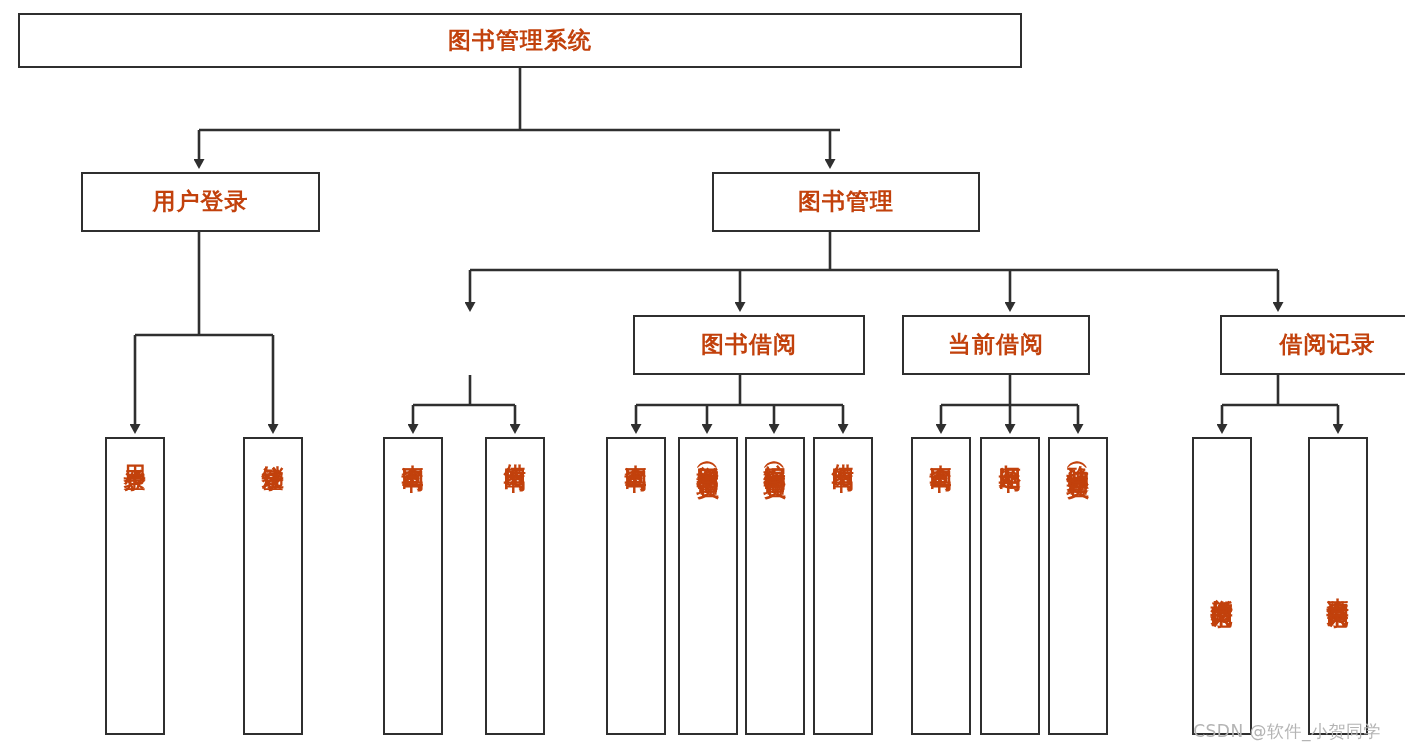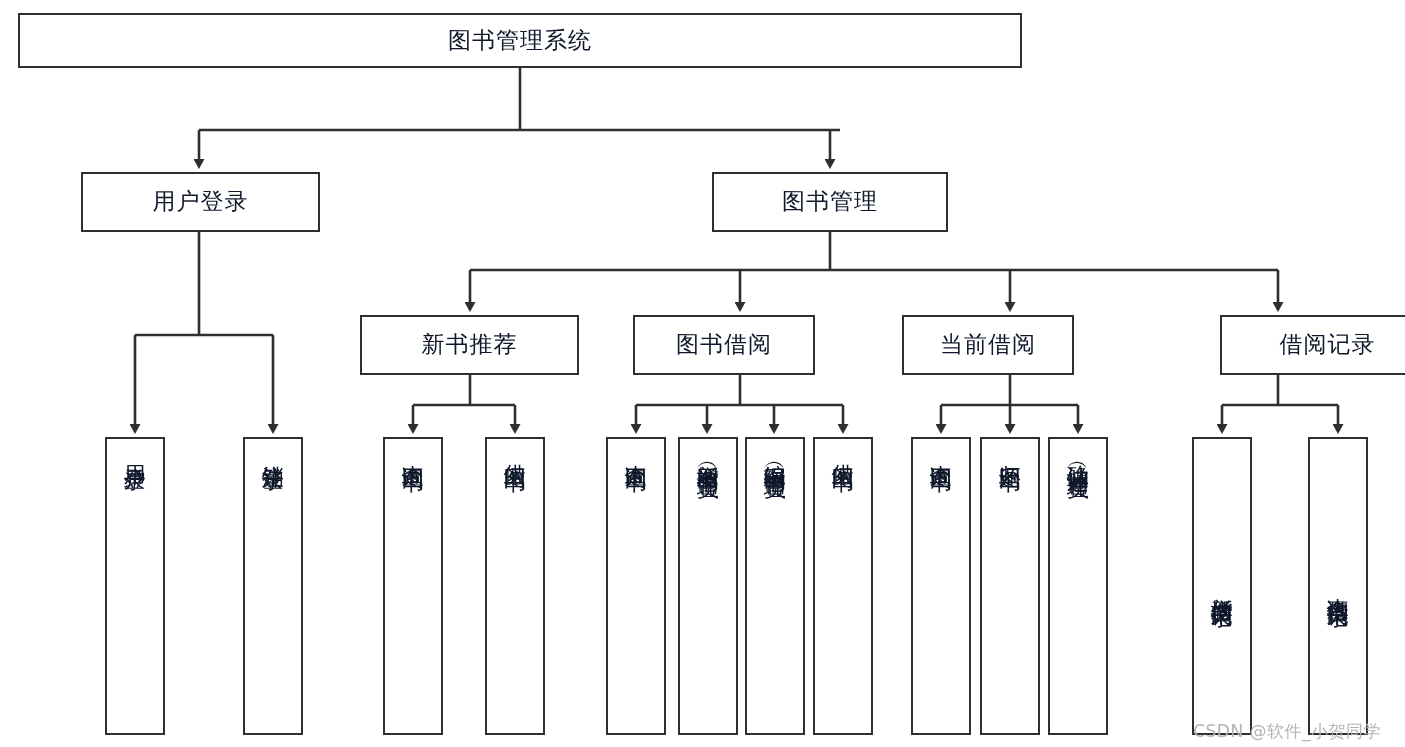--- a/index.html
+++ b/index.html
@@ -23,25 +23,26 @@
     left: 0;
     top: 0;
     width: 1405px;
     height: 747px;
   }
   .node {
     position: absolute;
     box-sizing: border-box;
     border: 2.5px solid #2f2f2f;
     background: #ffffff;
-    color: #0f172a;
+    color: #c2410c;
     display: flex;
     align-items: center;
     justify-content: center;
     z-index: 2;
+    font-weight: bold;
   }
   .node.horiz {
     font-size: 23px;
     letter-spacing: 1px;
     line-height: 1.1;
   }
   .node.root {
     font-size: 23px;
   }
   .node.vert {
@@ -129,33 +130,30 @@
   </svg>
 
   <div class="node horiz root" style="left:18px; top:13px; width:1004px; height:55px;">
     <span>图书管理系统</span>
   </div>
 
   <div class="node horiz" style="left:81px; top:172px; width:239px; height:60px;">
     <span>用户登录</span>
   </div>
 
-  <div class="node horiz" style="left:712px; top:172px; width:236px; height:60px;">
+  <div class="node horiz" style="left:712px; top:172px; width:268px; height:60px;">
     <span>图书管理</span>
   </div>
 
-  <div class="node horiz" style="left:360px; top:315px; width:219px; height:60px;">
-    <span>新书推荐</span>
-  </div>
-
-  <div class="node horiz" style="left:633px; top:315px; width:182px; height:60px;">
+
+  <div class="node horiz" style="left:633px; top:315px; width:232px; height:60px;">
     <span>图书借阅</span>
   </div>
 
-  <div class="node horiz" style="left:902px; top:315px; width:172px; height:60px;">
+  <div class="node horiz" style="left:902px; top:315px; width:188px; height:60px;">
     <span>当前借阅</span>
   </div>
 
   <div class="node horiz" style="left:1172px; top:315px; width:215px; height:60px;margin-left:48px;">
     <span>借阅记录</span>
   </div>
 
   <div class="node vert" style="left:105px; top:437px; width:60px; height:298px;">
     <span class="vlabel">用户登录</span>
   </div>

